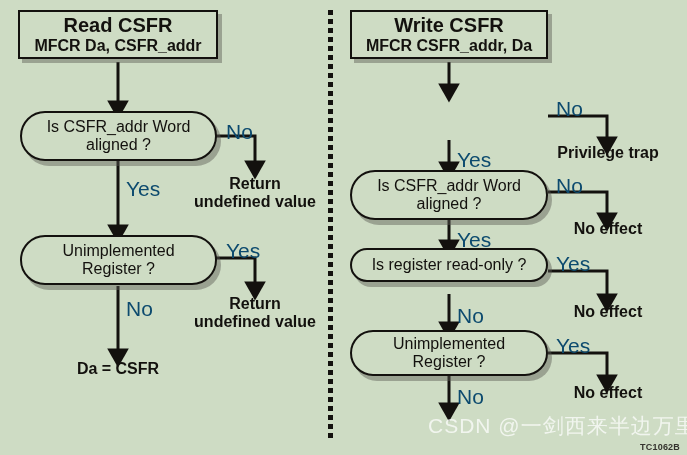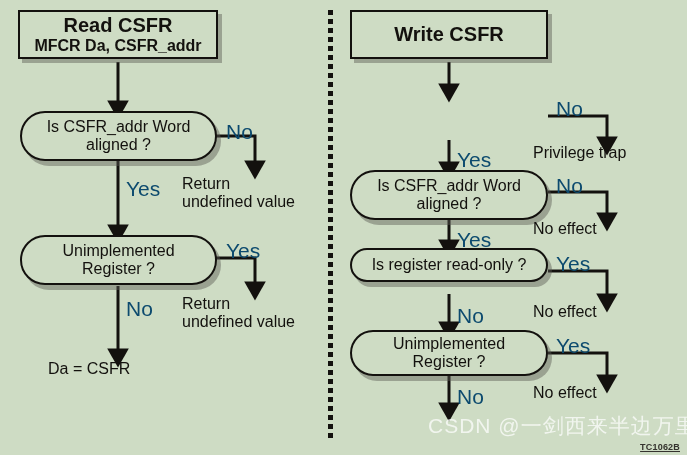--- a/index.html
+++ b/index.html
@@ -61,23 +61,24 @@
     font-size: 16px;
     white-space: nowrap;
   }
 
   
   .freetext {
     position: absolute;
     color: #13110e;
     font-size: 16px;
     line-height: 1.14;
-    text-align: left;
+    text-align: center;
     white-space: pre;
     z-index: 3;
+    font-weight: bold;
   }
   .edgelabel {
     position: absolute;
     color: #0c4a6e;
     font-size: 21px;
     white-space: nowrap;
     z-index: 3;
   }
 
   
@@ -94,21 +95,20 @@
   }
   #doc-id {
     position: absolute;
     right: 7px;
     bottom: 3px;
     font-size: 9px;
     font-weight: bold;
     color: #35332e;
     letter-spacing: 0.2px;
     z-index: 5;
-    text-decoration: underline;
   }
 </style>
 </head>
 <body>
 
 <div id="canvas">
 
   <svg id="svg-layer" viewBox="0 0 687 455" xmlns="http://www.w3.org/2000/svg">
     <defs>
       <marker id="arrow" markerWidth="9" markerHeight="9" refX="1.2" refY="3.6" orient="auto" markerUnits="strokeWidth">
@@ -171,20 +171,21 @@
   <div class="edgelabel" style="left:226px; top:239px;">Yes</div>
   <div class="edgelabel" style="left:126px; top:297px;">No</div>
 
   <div class="freetext" style="left:182px; top:295px; width:146px;">Return
 undefined value</div>
 
   <div class="freetext" style="left:48px; top:360px; width:140px;">Da = CSFR</div>
 
   <div class="node rect" style="left:350px; top:10px; width:198px; height:49px;justify-content:center;">
     <span class="line1">Write CSFR</span>
+    <span class="line2">MFCR CSFR_addr, Da</span>
   </div>
 
   <div class="edgelabel" style="left:556px; top:97px;">No</div>
   <div class="edgelabel" style="left:457px; top:148px;">Yes</div>
   <div class="freetext" style="left:533px; top:144px; width:150px;">Privilege trap</div>
 
   <div class="node pill" style="left:350px; top:170px; width:198px; height:50px;">
     <span class="plabel">Is CSFR_addr Word</span>
     <span class="plabel">aligned ?</span>
   </div>

